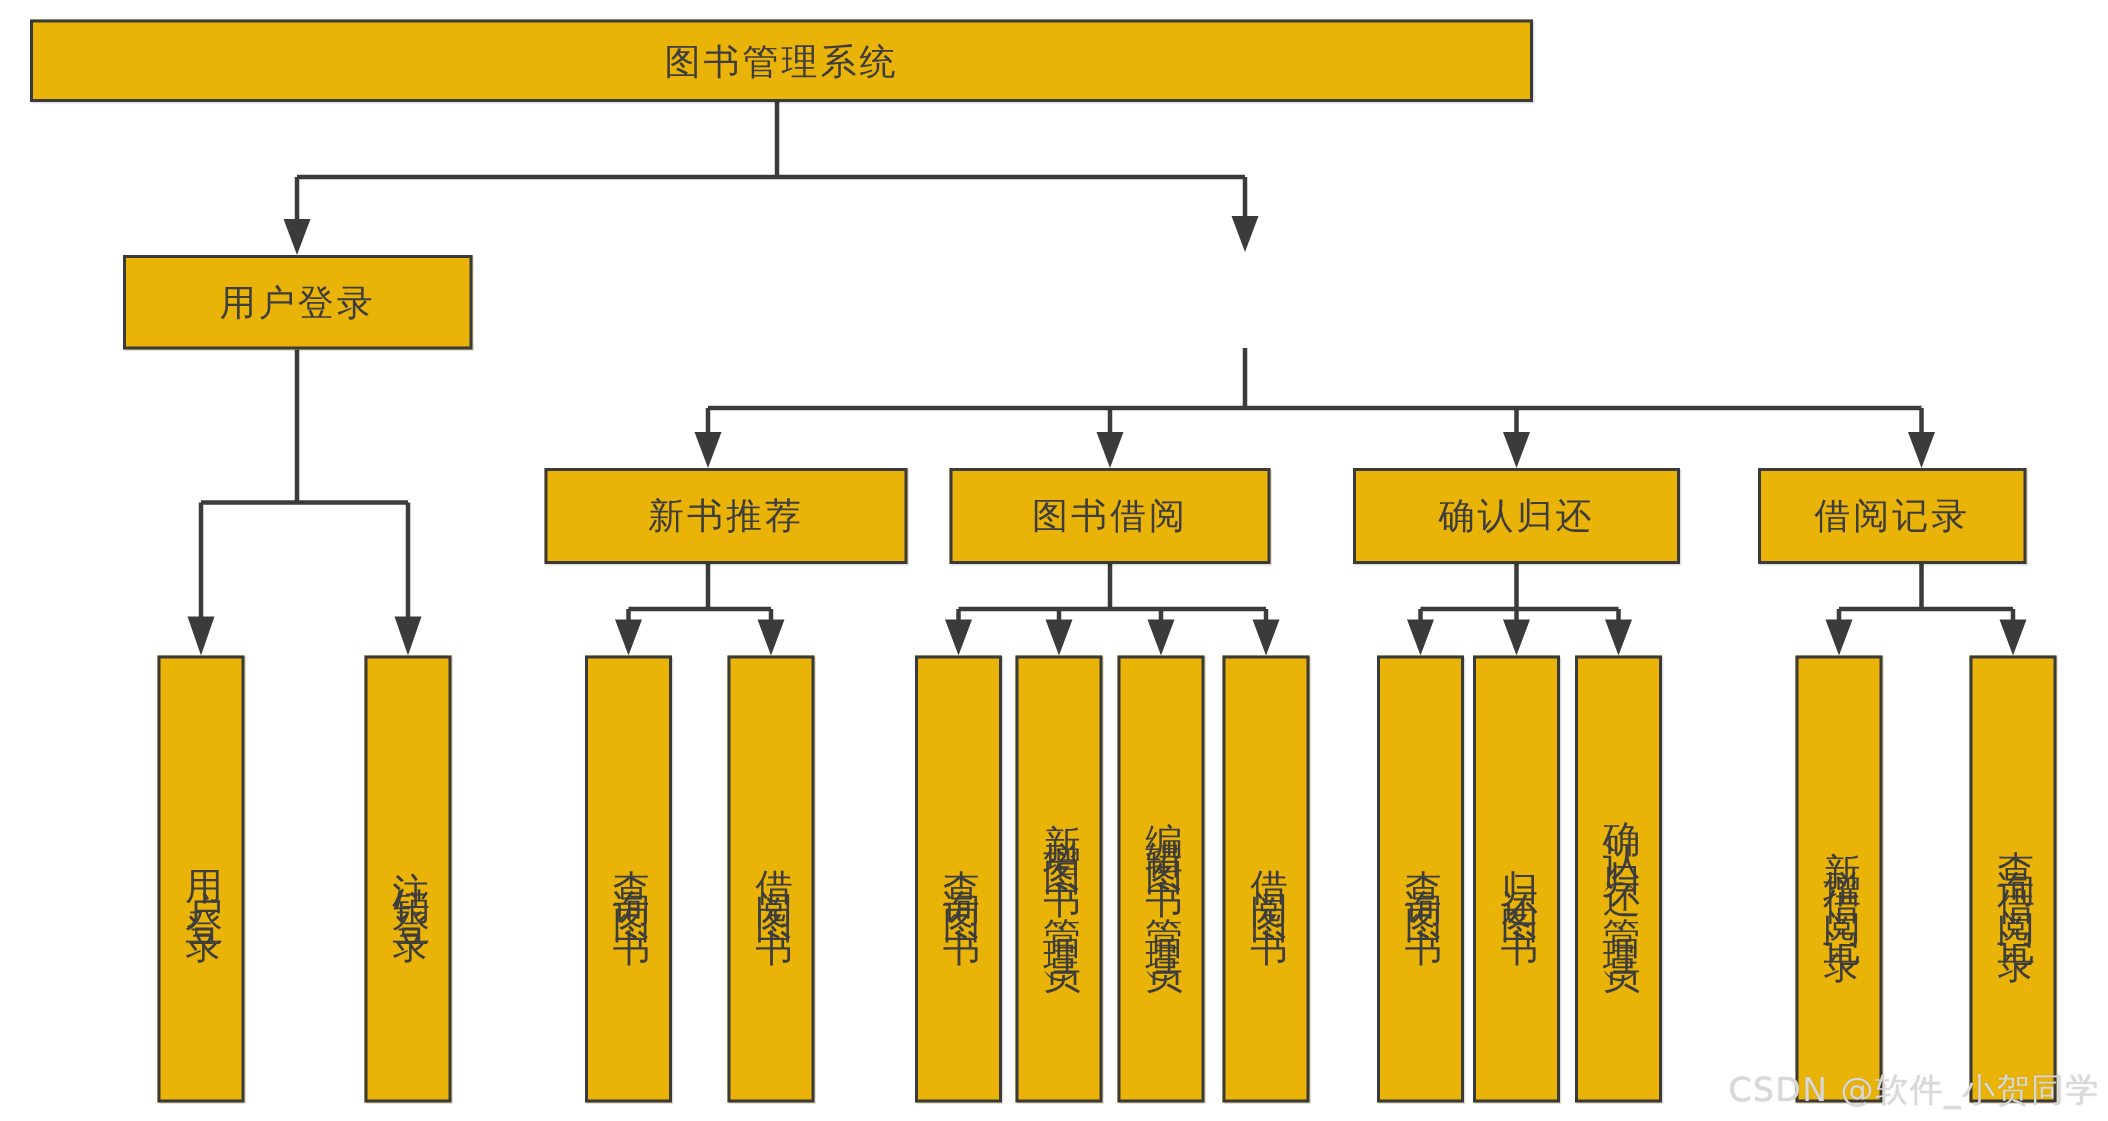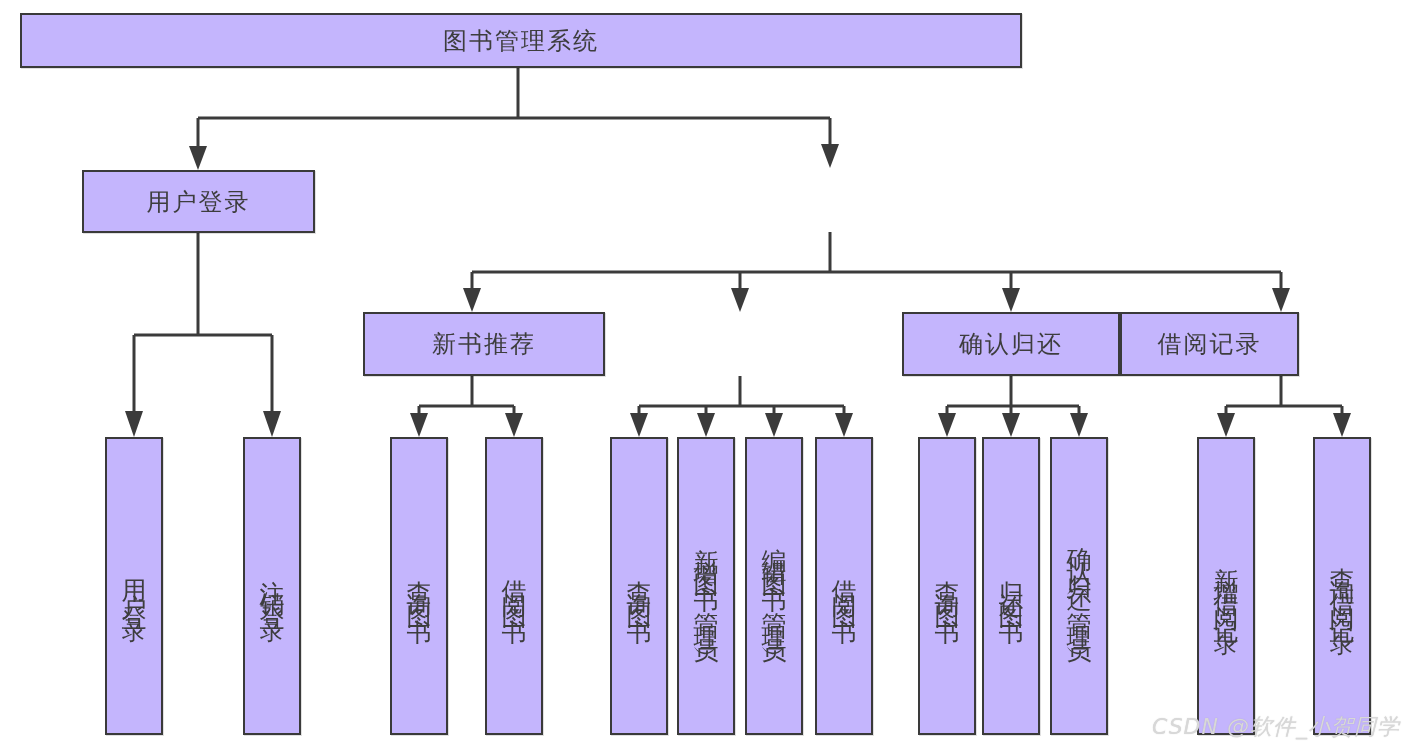--- a/index.html
+++ b/index.html
@@ -19,26 +19,27 @@
     position: absolute;
     left: 0;
     top: 0;
     width: 1405px;
     height: 747px;
   }
   .node {
     position: absolute;
     box-sizing: border-box;
     border: 2.5px solid #3a3a3a;
-    background: #c4b5fd;
+    background: #eab308;
     display: flex;
     align-items: center;
     justify-content: center;
     color: #3d3d3d;
     box-shadow: 1px 1px 0 rgba(0,0,0,0.12);
+    font-family: Liberation Mono, monospace;
   }
   .node.h-label span {
     font-size: 24px;
     letter-spacing: 2px;
     white-space: nowrap;
   }
   .node.leaf span {
     writing-mode: vertical-rl;
     text-orientation: mixed;
     font-size: 25px;
@@ -48,21 +49,20 @@
   .watermark {
     position: absolute;
     right: 5px;
     bottom: 5px;
     font-size: 22px;
     color: #d8d8d8;
     letter-spacing: 1px;
     white-space: nowrap;
     z-index: 10;
     text-shadow: 0 0 1px rgba(120,120,120,0.35);
-    font-style: italic;
   }
   svg line { stroke: #3b3b3b; stroke-width: 3; }
   svg polygon { fill: #3b3b3b; }
 </style>
 </head>
 <body>
 
 <div class="canvas">
 
   <svg class="connectors" viewBox="0 0 1405 747" xmlns="http://www.w3.org/2000/svg">
@@ -145,24 +145,27 @@
     <span>图书管理系统</span>
   </div>
 
   <div class="node h-label" style="left:82px;top:170px;width:233px;height:63px">
     <span>用户登录</span>
   </div>
 
   <div class="node h-label" style="left:363px;top:312px;width:242px;height:64px">
     <span>新书推荐</span>
   </div>
+  <div class="node h-label" style="left:633px;top:312px;width:214px;height:64px">
+    <span>图书借阅</span>
+  </div>
   <div class="node h-label" style="left:902px;top:312px;width:218px;height:64px">
     <span>确认归还</span>
   </div>
-  <div class="node h-label" style="left:1120px;top:312px;width:179px;height:64px">
+  <div class="node h-label" style="left:1172px;top:312px;width:179px;height:64px">
     <span>借阅记录</span>
   </div>
 
   <div class="node leaf" style="left:105px;top:437px;width:58px;height:298px">
     <span>用户登录</span>
   </div>
   <div class="node leaf" style="left:243px;top:437px;width:58px;height:298px">
     <span>注销登录</span>
   </div>
 

